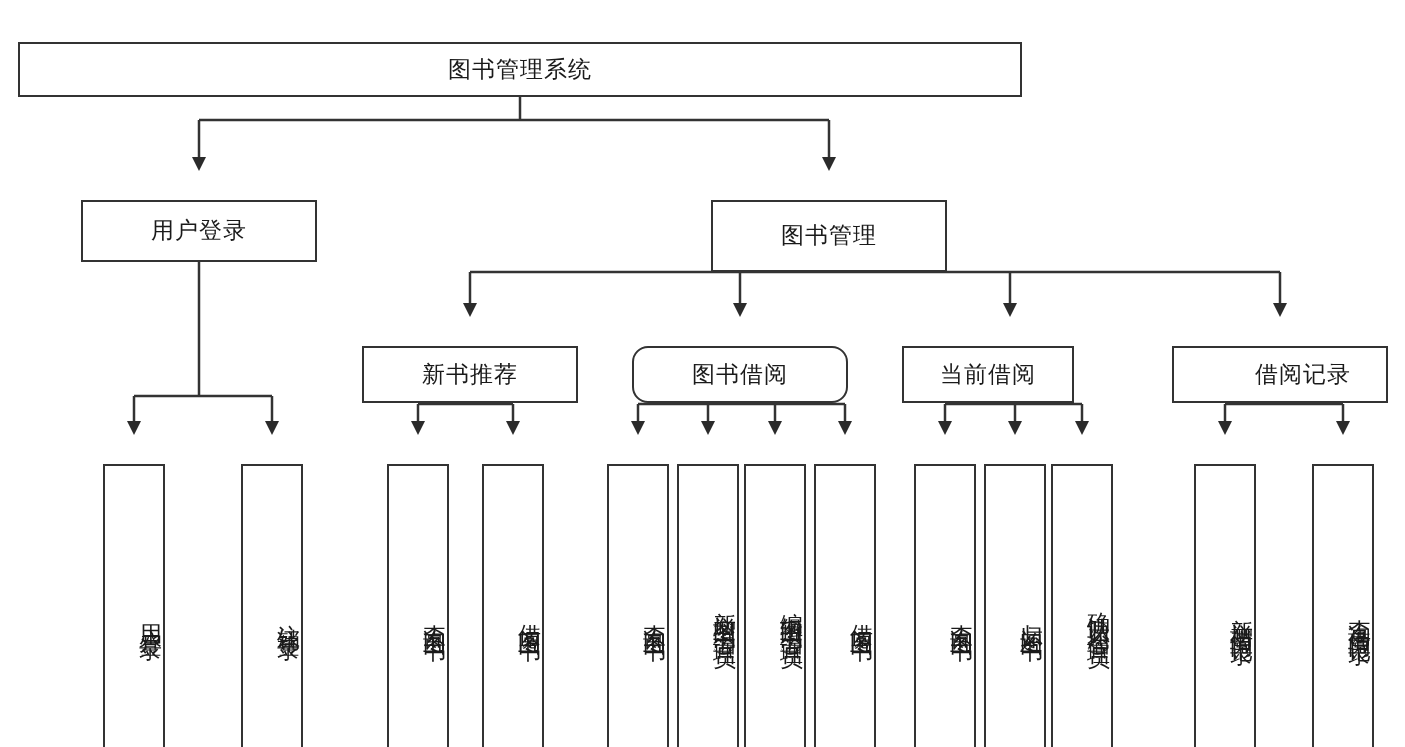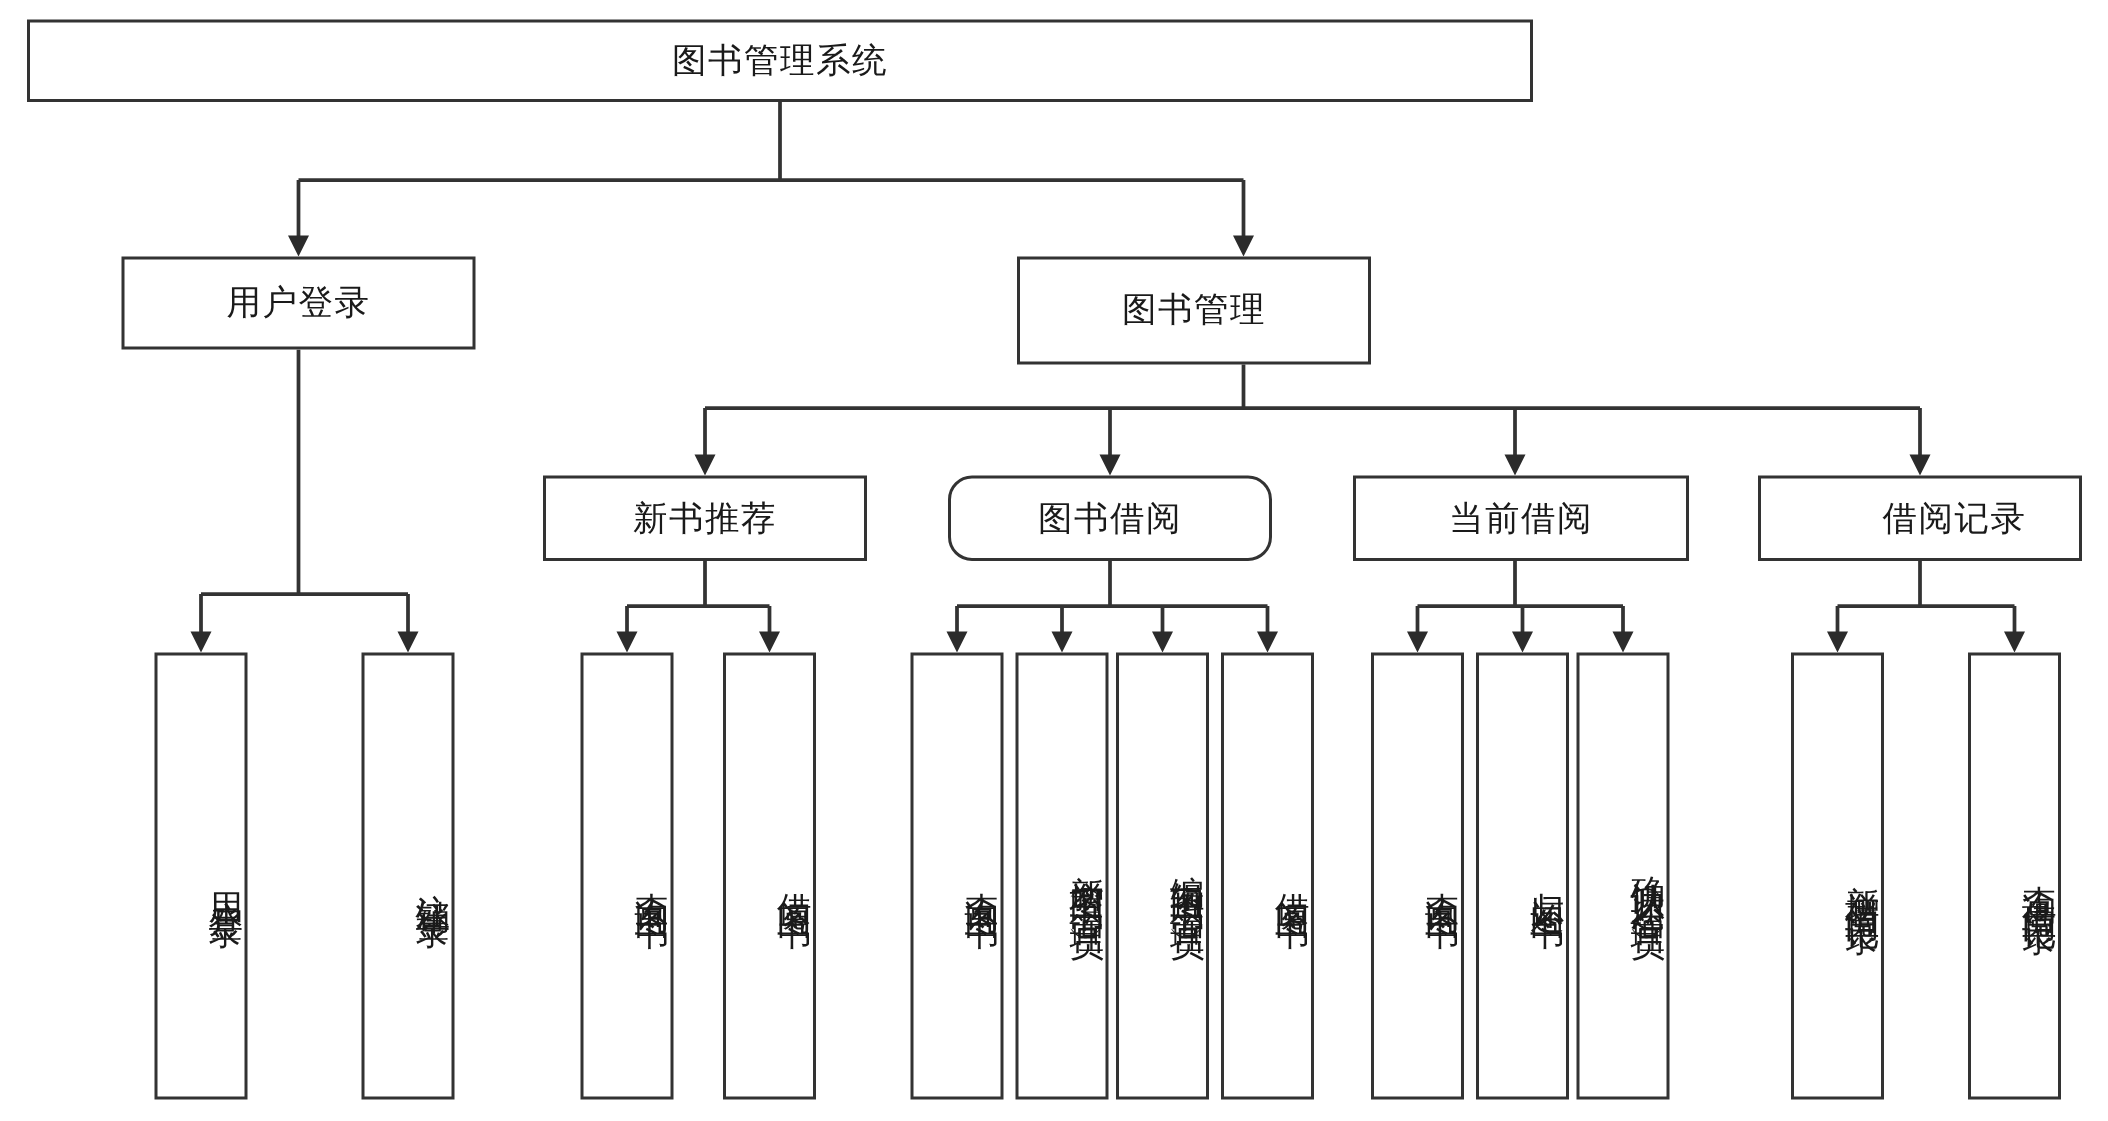--- a/index.html
+++ b/index.html
@@ -28,20 +28,21 @@
   .node {
     position: absolute;
     box-sizing: border-box;
     border: 2px solid #333333;
     background: #ffffff;
     display: flex;
     align-items: center;
     justify-content: center;
     color: #1a1a1a;
     z-index: 2;
+    margin-top: 29px;
   }
   .node.horiz {
     font-size: 23px;
     letter-spacing: 1px;
     line-height: 1.2;
   }
   .node.vert {
     writing-mode: vertical-rl;
     text-orientation: upright;
     font-size: 23px;
@@ -124,30 +125,30 @@
       <line x1="1343" y1="404" x2="1343" y2="423" stroke="#333333" stroke-width="2.5"></line>
       <path d="M 1336 421 L 1350 421 L 1343 435 Z" fill="#2b2b2b"></path>
     </svg>
   <div id="nodes">
       <div class="node horiz" style="left: 18px; top: 13px; width: 1004px; height: 55px;">
         <span class="node-label">图书管理系统</span>
       </div>
       <div class="node horiz" style="left: 81px; top: 171px; width: 236px; height: 62px;">
         <span class="node-label">用户登录</span>
       </div>
-      <div class="node horiz" style="left: 678px; top: 171px; width: 236px; height: 72px; justify-content: center;">
+      <div class="node horiz" style="left: 711px; top: 171px; width: 236px; height: 72px; justify-content: center;">
         <span class="node-label">图书管理</span>
       </div>
       <div class="node horiz" style="left: 362px; top: 317px; width: 216px; height: 57px; justify-content: center;">
         <span class="node-label">新书推荐</span>
       </div>
       <div class="node horiz" style="left: 632px; top: 317px; width: 216px; height: 57px; border-radius: 16px;">
         <span class="node-label">图书借阅</span>
       </div>
-      <div class="node horiz" style="left: 902px; top: 317px; width: 224px; height: 57px;">
+      <div class="node horiz" style="left: 902px; top: 317px; width: 172px; height: 57px;">
         <span class="node-label">当前借阅</span>
       </div>
       <div class="node horiz" style="left: 1172px; top: 317px; width: 216px; height: 57px; padding-left: 46px;">
         <span class="node-label">借阅记录</span>
       </div>
       <div class="node vert" style="left: 103px; top: 435px; width: 62px; height: 298px;">
         <span class="node-label">用户登录</span>
       </div>
       <div class="node vert" style="left: 241px; top: 435px; width: 62px; height: 298px;">
         <span class="node-label">注销登录</span>

